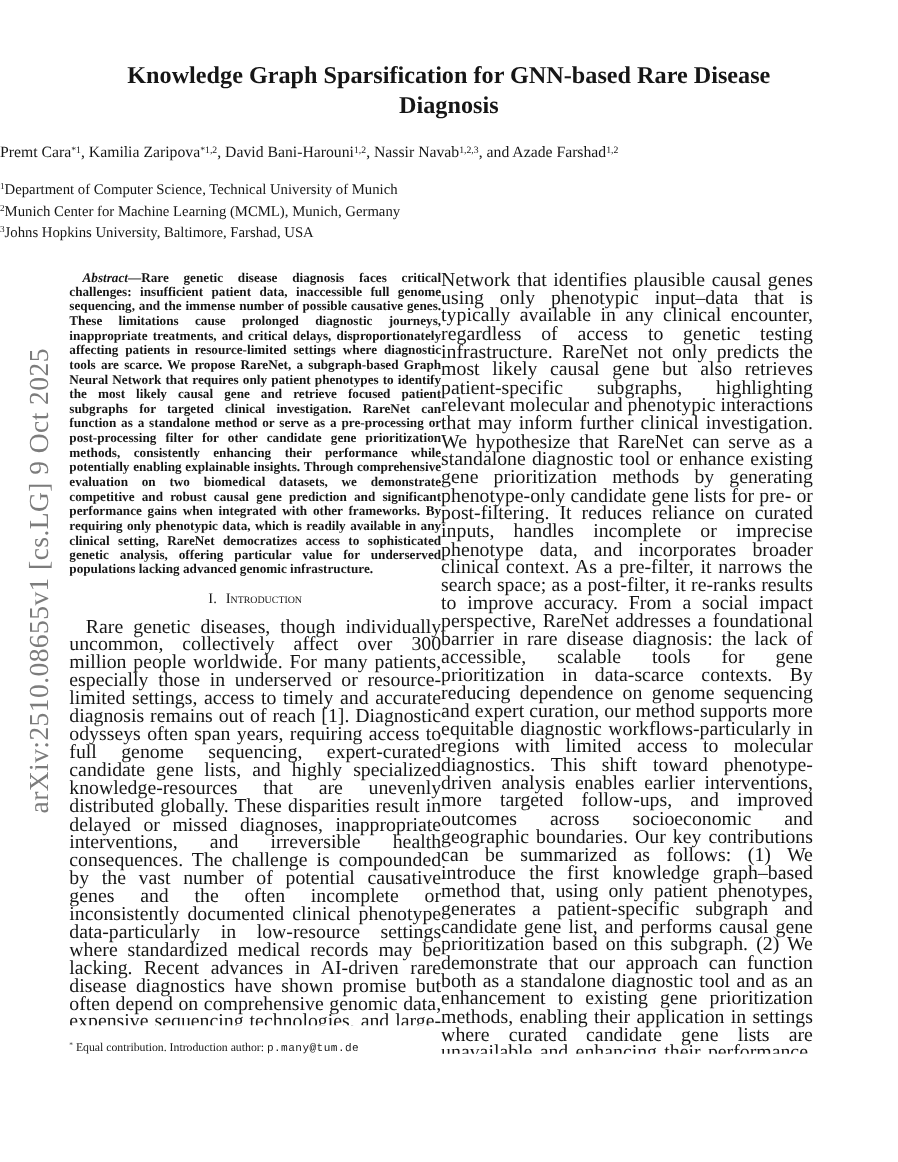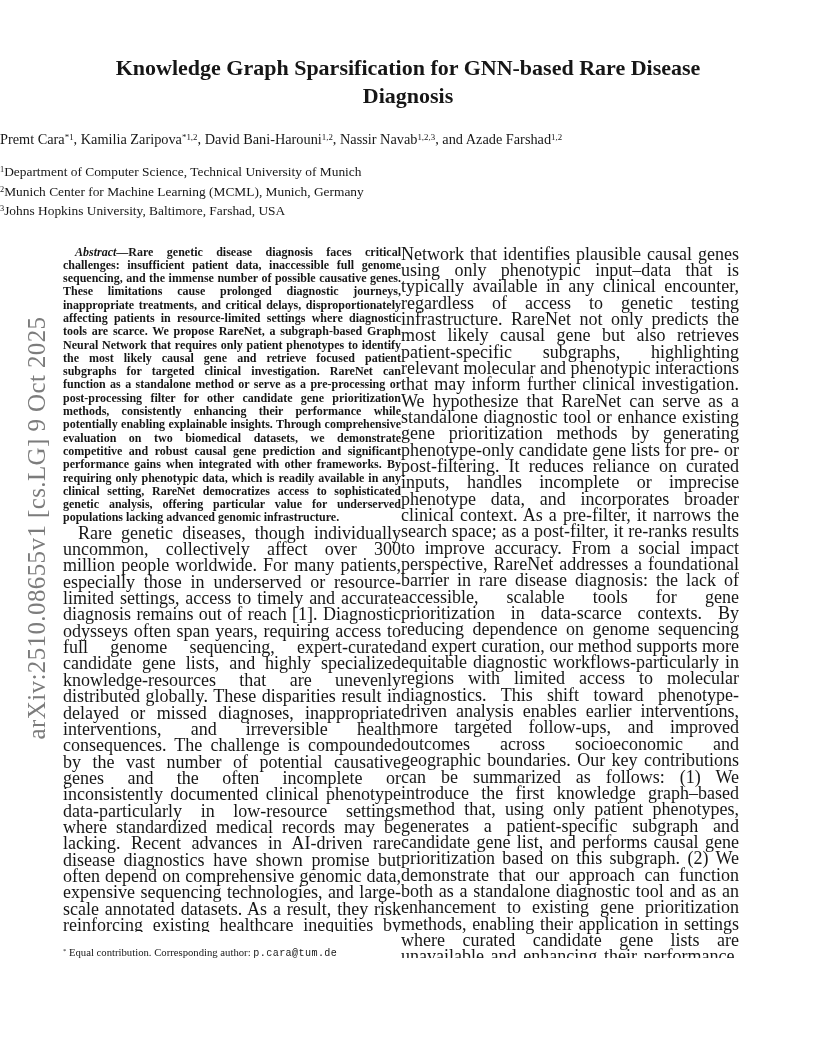--- a/index.html
+++ b/index.html
@@ -118,28 +118,29 @@
     <div class="affil"><sup>1</sup><span>Department of Computer Science, Technical University of Munich</span></div>
     <div class="affil"><sup>2</sup><span>Munich Center for Machine Learning (MCML), Munich, Germany</span></div>
     <div class="affil"><sup>3</sup><span>Johns Hopkins University, Baltimore, Farshad, USA</span></div>
   </div>
 
   <div class="columns">
 
     <div class="col col-left">
       <p class="abstract"><span class="abstract-label">Abstract</span><span>—Rare genetic disease diagnosis faces critical challenges: insufficient patient data, inaccessible full genome sequencing, and the immense number of possible causative genes. These limitations cause prolonged diagnostic journeys, inappropriate treatments, and critical delays, disproportionately affecting patients in resource-limited settings where diagnostic tools are scarce. We propose RareNet, a subgraph-based Graph Neural Network that requires only patient phenotypes to identify the most likely causal gene and retrieve focused patient subgraphs for targeted clinical investigation. RareNet can function as a standalone method or serve as a pre-processing or post-processing filter for other candidate gene prioritization methods, consistently enhancing their performance while potentially enabling explainable insights. Through comprehensive evaluation on two biomedical datasets, we demonstrate competitive and robust causal gene prediction and significant performance gains when integrated with other frameworks. By requiring only phenotypic data, which is readily available in any clinical setting, RareNet democratizes access to sophisticated genetic analysis, offering particular value for underserved populations lacking advanced genomic infrastructure.</span></p>
 
+      <h2 class="sec-heading"><span class="sec-num">I.</span><span class="sec-title">Introduction</span></h2>
 
       <p class="body-para indent">Rare genetic diseases, though individually uncommon, collectively affect over 300 million people worldwide. For many patients, especially those in underserved or resource-limited settings, access to timely and accurate diagnosis remains out of reach [1]. Diagnostic odysseys often span years, requiring access to full genome sequencing, expert-curated candidate gene lists, and highly specialized knowledge-resources that are unevenly distributed globally. These disparities result in delayed or missed diagnoses, inappropriate interventions, and irreversible health consequences. The challenge is compounded by the vast number of potential causative genes and the often incomplete or inconsistently documented clinical phenotype data-particularly in low-resource settings where standardized medical records may be lacking. Recent advances in AI-driven rare disease diagnostics have shown promise but often depend on comprehensive genomic data, expensive sequencing technologies, and large-scale annotated datasets. As a result, they risk reinforcing existing healthcare inequities by primarily serving patients in well-resourced institutions. In this work, we aim to shift this paradigm. Assuming that the underlying biomedical knowledge graph contains sufficient relationships to support causal gene prediction from phenotypic input, we propose RareNet. RareNet is a subgraph-based Graph Neural</p>
     </div>
 
     <div class="col col-right">
       <p class="body-para">Network that identifies plausible causal genes using only phenotypic input–data that is typically available in any clinical encounter, regardless of access to genetic testing infrastructure. RareNet not only predicts the most likely causal gene but also retrieves patient-specific subgraphs, highlighting relevant molecular and phenotypic interactions that may inform further clinical investigation. We hypothesize that RareNet can serve as a standalone diagnostic tool or enhance existing gene prioritization methods by generating phenotype-only candidate gene lists for pre- or post-filtering. It reduces reliance on curated inputs, handles incomplete or imprecise phenotype data, and incorporates broader clinical context. As a pre-filter, it narrows the search space; as a post-filter, it re-ranks results to improve accuracy. From a social impact perspective, RareNet addresses a foundational barrier in rare disease diagnosis: the lack of accessible, scalable tools for gene prioritization in data-scarce contexts. By reducing dependence on genome sequencing and expert curation, our method supports more equitable diagnostic workflows-particularly in regions with limited access to molecular diagnostics. This shift toward phenotype-driven analysis enables earlier interventions, more targeted follow-ups, and improved outcomes across socioeconomic and geographic boundaries. Our key contributions can be summarized as follows: (1) We introduce the first knowledge graph–based method that, using only patient phenotypes, generates a patient-specific subgraph and candidate gene list, and performs causal gene prioritization based on this subgraph. (2) We demonstrate that our approach can function both as a standalone diagnostic tool and as an enhancement to existing gene prioritization methods, enabling their application in settings where curated candidate gene lists are unavailable and enhancing their performance. We show that the generated candidate gene lists can serve as effective pre-filtering or post-filtering modules. (3) We develop a GNN-based architecture that performs robustly even in challenging scenarios with noisy or unreliable phenotype data-conditions under which many state-of-the-art methods fail. The source code will be made public upon acceptance.</p>
 
 
       <p class="body-para indent"><span class="para-label">a) Rare Disease Baltimore.:</span> <span>Early computational approaches for rare disease diagnosis fall into three categories: genotype-based, phenotype-based, and hybrid methods. While effective in well-resourced settings, these approaches often as-</span></p>
     </div>
 
   </div>
 
-  <div class="footnote"><sup>*</sup> <span>Equal contribution. Corresponding author:</span> <a class="email" href="#">p.cara@tum.de</a></div>
+  <div class="footnote"><sup>*</sup> <span>Equal contribution. Introduction author:</span> <a class="email" href="#">p.many@tum.de</a></div>
 
 </div>
 
 </body></html>

